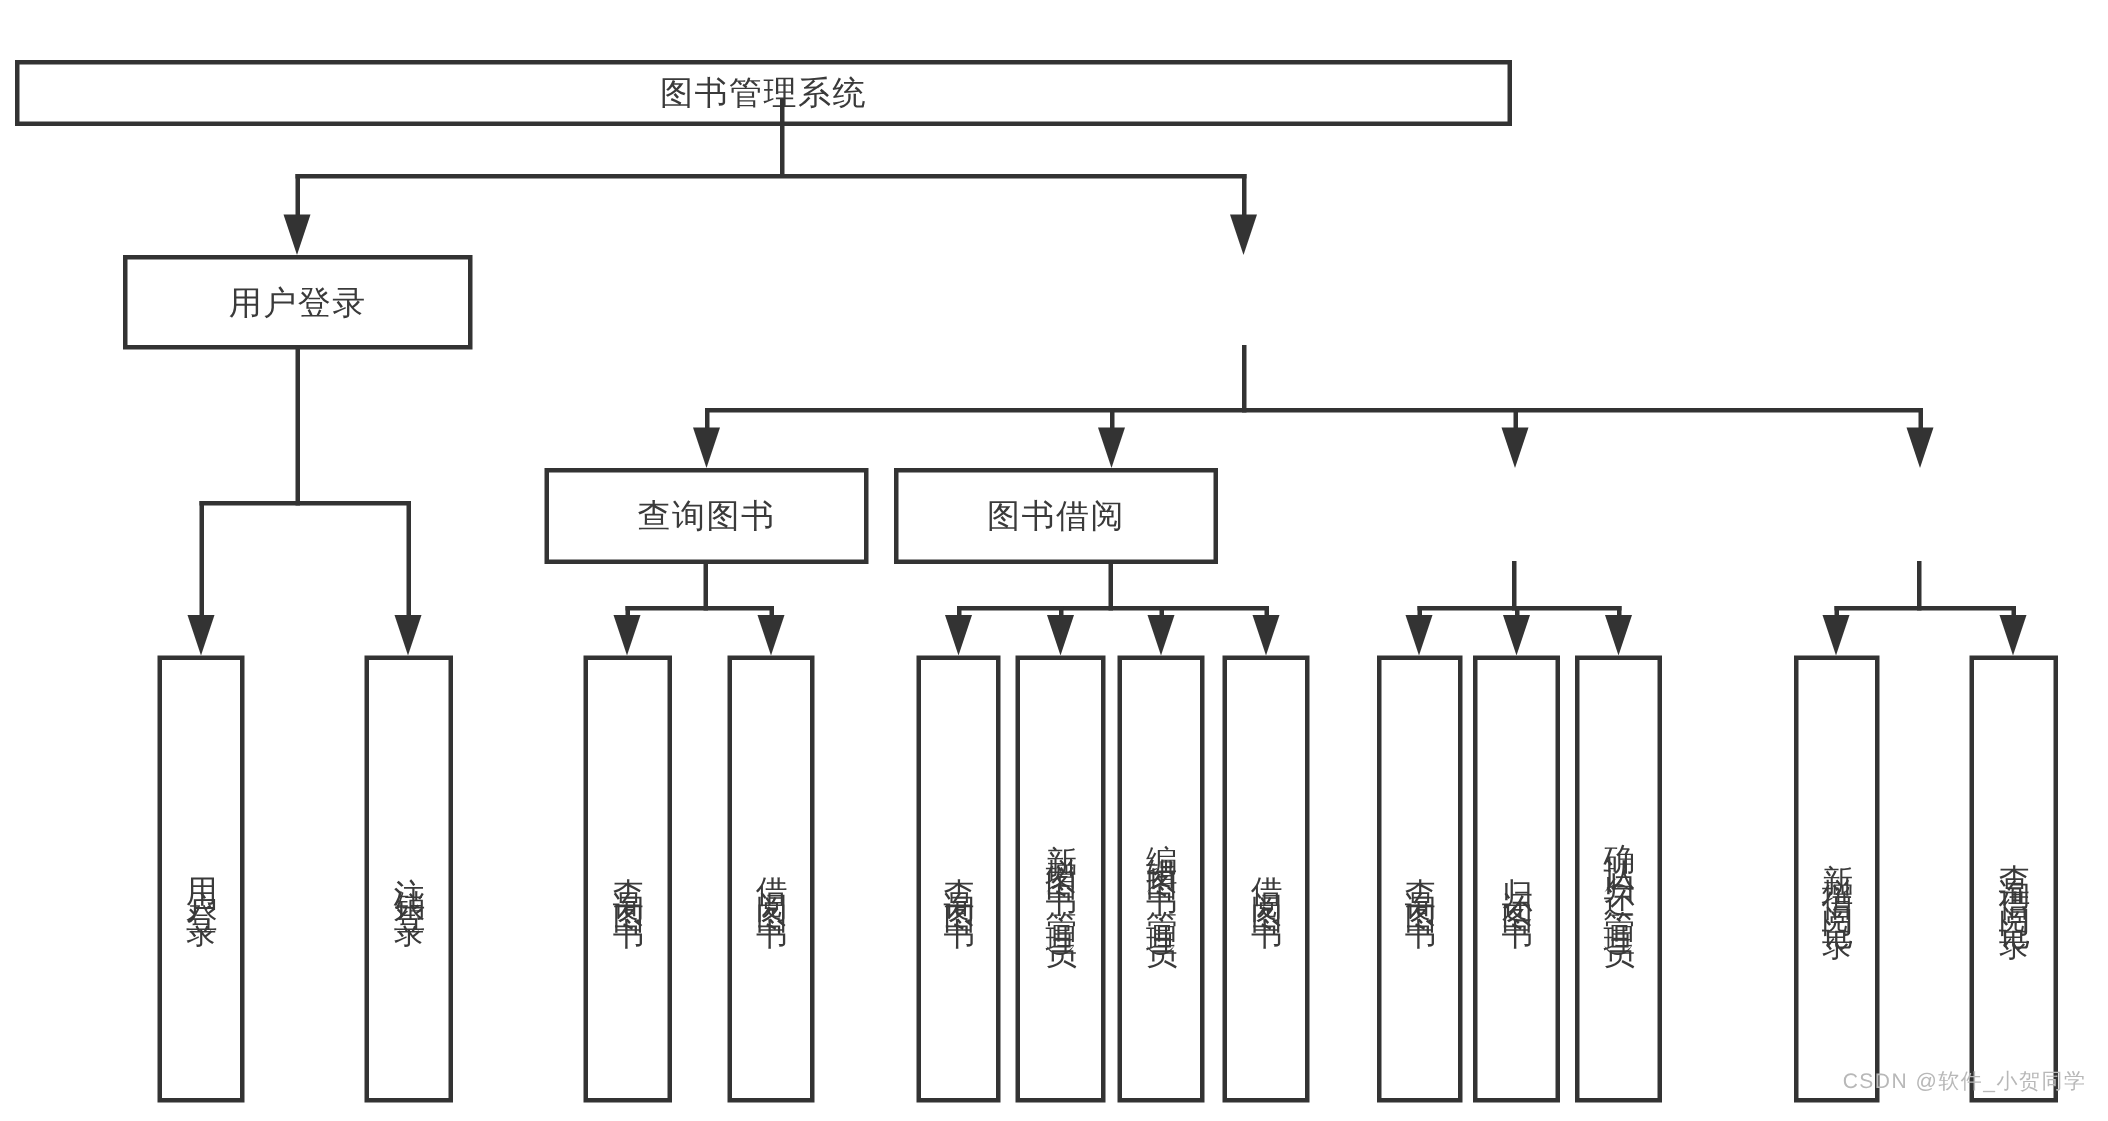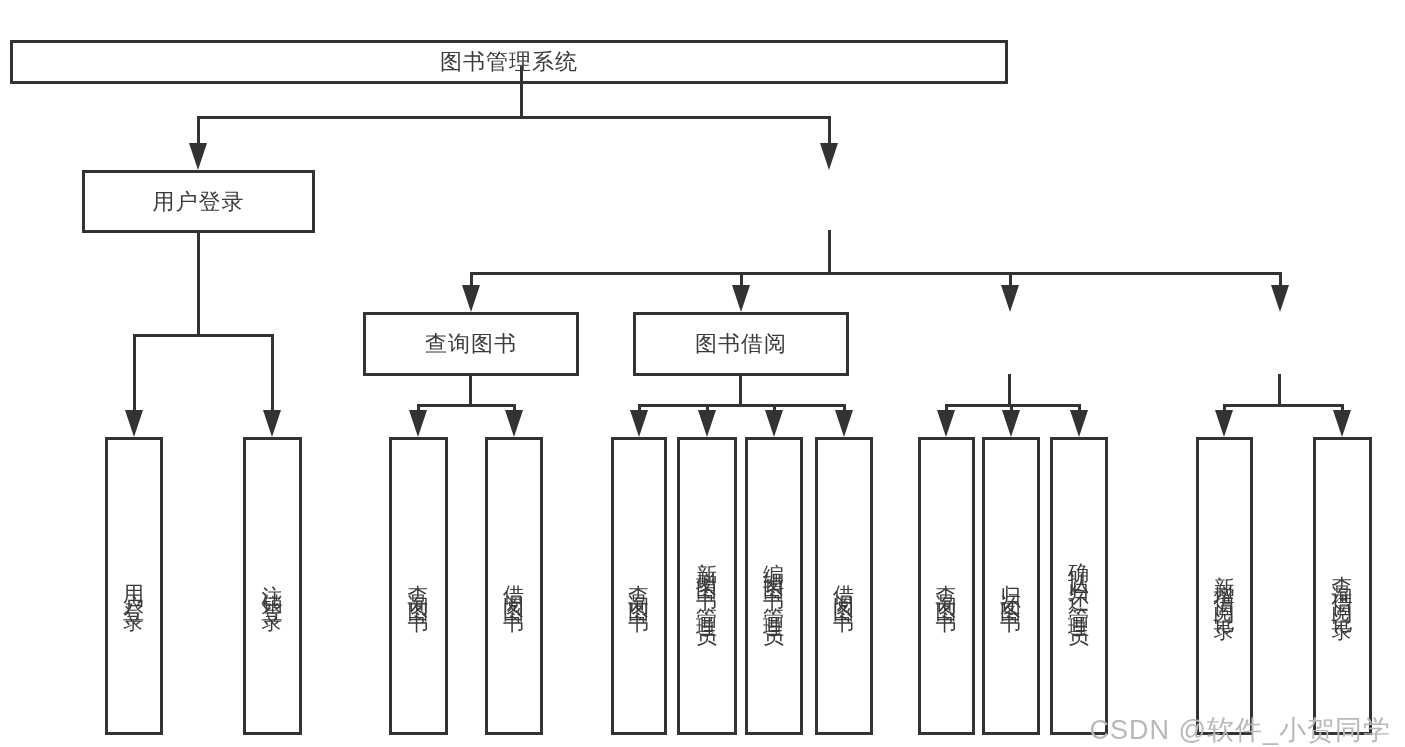--- a/index.html
+++ b/index.html
@@ -44,21 +44,21 @@
     position: absolute;
     width: 0; height: 0;
     border-left: 9px solid transparent;
     border-right: 9px solid transparent;
     border-top: 27px solid var(--line);
   }
   .watermark {
     position: absolute;
     right: 14px;
     top: 712px;
-    font-size: 27px;
+    font-size: 14px;
     color: var(--watermark);
     letter-spacing: 1px;
   }
 </style>
 </head>
 <body>
 
 <div class="canvas">
 
   <div class="box hbox" style="left:10px; top:12px; width:998px; height:44px;margin-top:28px;">
@@ -90,21 +90,21 @@
   <div class="vline" style="left:740px; top:272px; height:15px;"></div>
   <div class="arr" style="left:732px; top:285px;"></div>
   <div class="vline" style="left:1009px; top:272px; height:15px;"></div>
   <div class="arr" style="left:1001px; top:285px;"></div>
   <div class="vline" style="left:1279px; top:272px; height:15px;"></div>
   <div class="arr" style="left:1271px; top:285px;"></div>
 
   <div class="box hbox" style="left:363px; top:312px; width:216px; height:64px;">
     <span>查询图书</span>
   </div>
-  <div class="box hbox" style="left:633px; top:312px; width:216px; height:64px;align-items:center;">
+  <div class="box hbox" style="left:596px; top:312px; width:216px; height:64px;align-items:center;">
     <span>图书借阅</span>
   </div>
 
   <div class="vline" style="left:469px; top:374px; height:33px;"></div>
   <div class="hline" style="left:417px; top:404px; width:99px;"></div>
   <div class="vline" style="left:417px; top:404px; height:8px;"></div>
   <div class="arr" style="left:409px; top:410px;"></div>
   <div class="vline" style="left:513px; top:404px; height:8px;"></div>
   <div class="arr" style="left:505px; top:410px;"></div>
 

